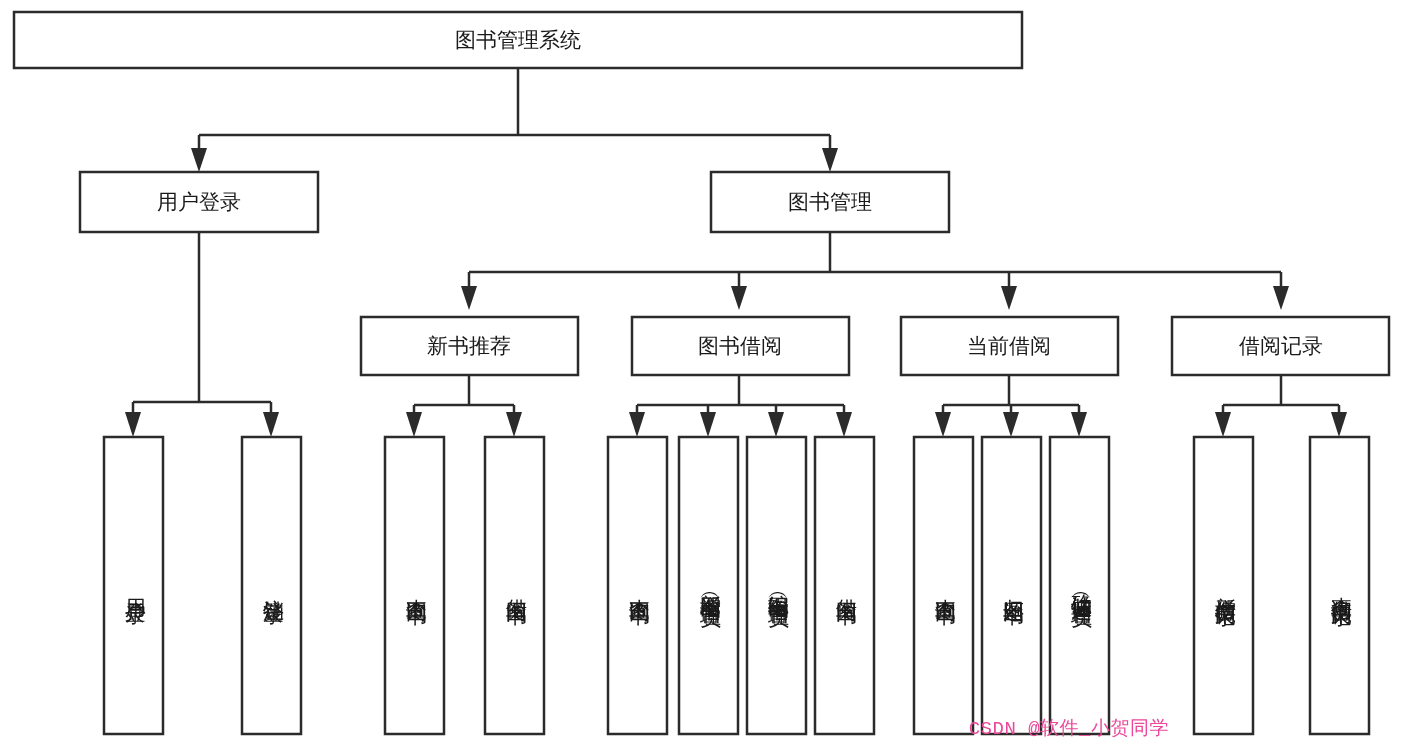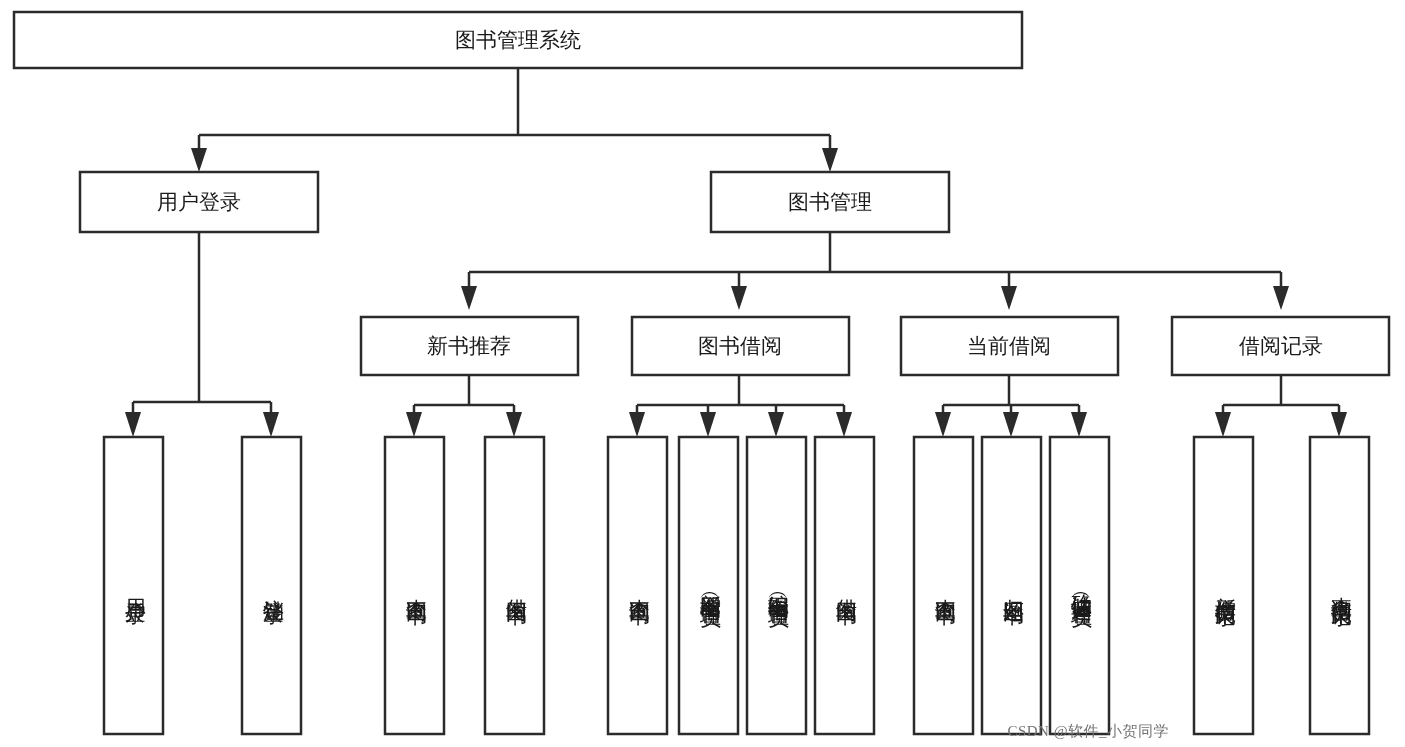--- a/index.html
+++ b/index.html
@@ -50,23 +50,23 @@
     stroke-linecap: butt;
   }
   .arrow-head {
     fill: #2b2b2b;
     stroke: none;
   }
   .watermark {
     position: absolute;
     right: 8px;
     bottom: 6px;
-    font-family: Liberation Serif, serif;
-    font-size: 15px;
-    color: #737373;
+    font-family: Liberation Mono, monospace;
+    font-size: 19px;
+    color: #ec4899;
     letter-spacing: 0.5px;
     white-space: nowrap;
     pointer-events: none;
   }
 </style>
 </head>
 <body>
 
 <div id="diagram-root">
 

